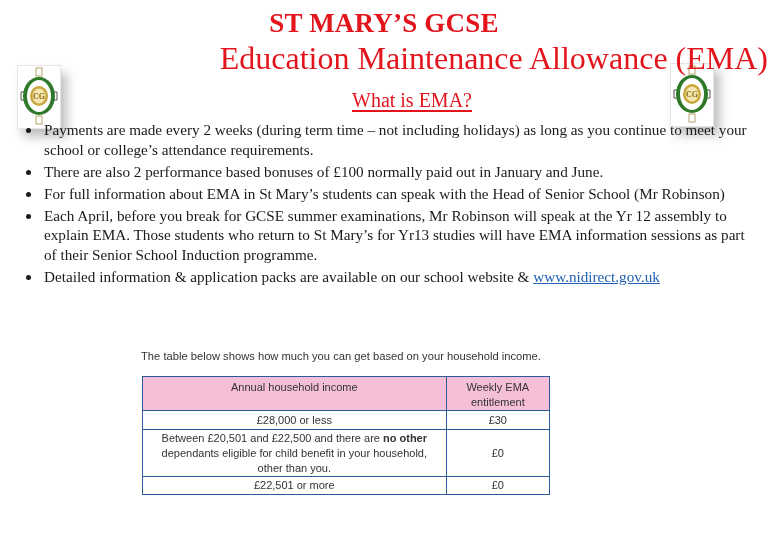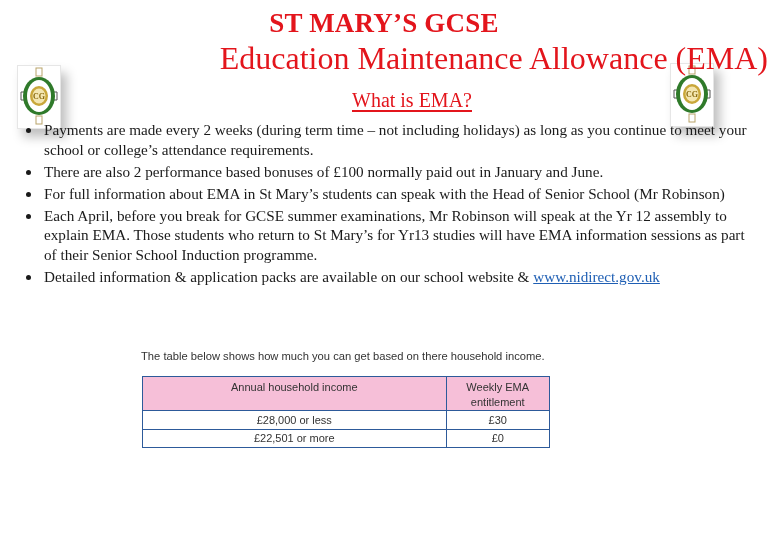--- a/index.html
+++ b/index.html
@@ -69,34 +69,38 @@
 <div class="title t3">What is EMA?</div>
 
 <ul class="bullets">
   <li><span class="dot"></span><span>Payments are made every 2 weeks (during term time – not including holidays) as long as you continue to meet your school or college’s attendance requirements.</span></li>
   <li><span class="dot"></span><span>There are also 2 performance based bonuses of £100 normally paid out in January and June.</span></li>
   <li><span class="dot"></span><span>For full information about EMA in St Mary’s students can speak with the Head of Senior School (Mr Robinson)</span></li>
   <li><span class="dot"></span><span>Each April, before you break for GCSE summer examinations, Mr Robinson will speak at the Yr 12 assembly to explain EMA. Those students who return to St Mary’s for Yr13 studies will have EMA information sessions as part of their Senior School Induction programme.</span></li>
   <li><span class="dot"></span><span>Detailed information &amp; application packs are available on our school website &amp; </span><a class="link" href="#">www.nidirect.gov.uk</a></li>
 </ul>
 
-<div class="table-caption">The table below shows how much you can get based on there household income.</div>
+<div class="table-caption">The table below shows how much you can get based on your household income.</div>
 
 <table class="ema">
   <colgroup>
       <col class="c1">
       <col class="c2">
     </colgroup>
   <tbody>
       <tr class="h-head">
     <th>Annual household income</th>
     <th>Weekly EMA entitlement</th>
   </tr>
   <tr class="h-r1">
     <td>£28,000 or less</td>
     <td>£30</td>
   </tr>
+  <tr class="h-r3">
+    <td><span>Between £20,501 and £22,500 and there are </span><b>no other</b><span> dependants eligible for child benefit in your household, other than you.</span></td>
+    <td>£0</td>
+  </tr>
   <tr class="h-r4">
     <td>£22,501 or more</td>
     <td>£0</td>
   </tr>
 </tbody>
   </table>
 
 </body></html>

